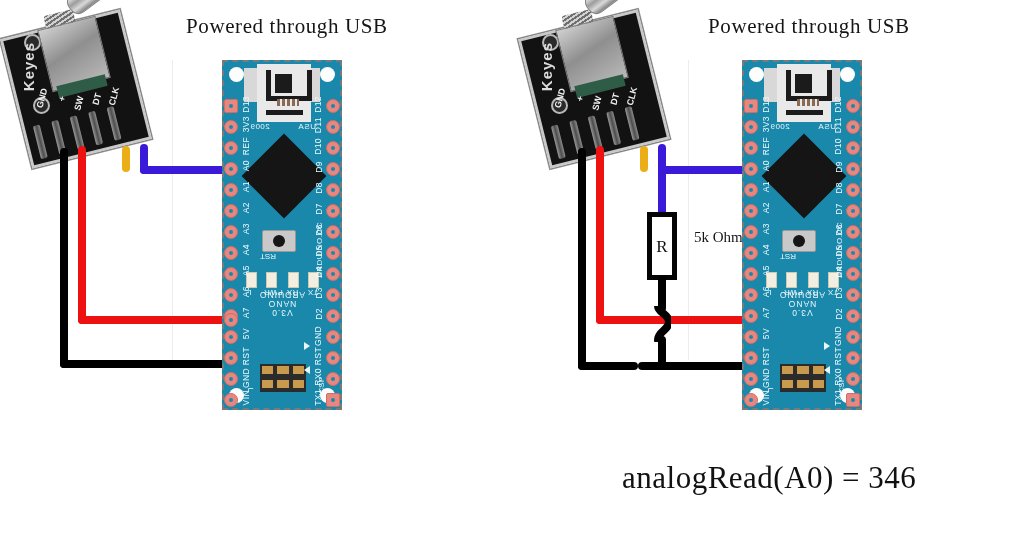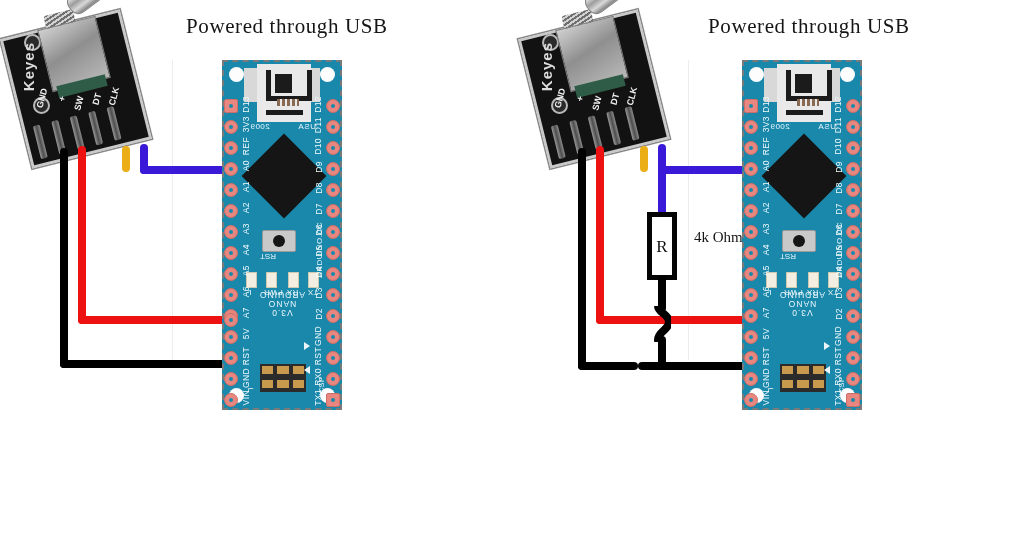--- a/index.html
+++ b/index.html
@@ -318,21 +318,21 @@
   <div class="w wh red cap-round" style="left:84px;top:316px;width:154px;"></div>
 
   <div class="w wv ylw cap-round" style="left:128px;top:146px;height:26px;"></div>
 
   <div class="w wv blu cap-round" style="left:146px;top:144px;height:72px;"></div>
   <div class="w wh blu cap-round" style="left:146px;top:166px;width:94px;"></div>
 
   <div class="resistor" style="left:135px;top:212px;">
     <div class="res-r">R</div>
   </div>
-  <div class="res-lbl" style="left:182px;top:229px;">4k Ohm</div>
+  <div class="res-lbl" style="left:182px;top:229px;">5k Ohm</div>
 
   <div class="w wv blk cap-round" style="left:146px;top:276px;height:36px;"></div>
   <div class="hop" style="left:133px;top:306px;">
     <svg width="26" height="36" viewBox="0 0 26 36">
       <path d="M13 0 C13 7 24 8 24 16 C24 24 13 25 13 34" fill="none" stroke="#000" stroke-width="8" stroke-linecap="round"></path>
     </svg>
   </div>
   <div class="w wv blk cap-round" style="left:146px;top:336px;height:30px;"></div>
   <div class="w wh blk cap-round" style="left:126px;top:362px;width:112px;"></div>
 
@@ -444,13 +444,14 @@
     <div class="pad" style="position:absolute;left:334px;top:330px;"></div>
     <div class="pin-lbl right" style="left:321px;top:326px;">GND</div>
     <div class="pad" style="position:absolute;left:334px;top:351px;"></div>
     <div class="pin-lbl right" style="left:321px;top:347px;">RST</div>
     <div class="pad" style="position:absolute;left:334px;top:372px;"></div>
     <div class="pin-lbl right" style="left:321px;top:368px;">RX0</div>
     <div class="pad sq" style="position:absolute;left:334px;top:393px;"></div>
     <div class="pin-lbl right" style="left:321px;top:389px;">TX1</div>
   </div>
 
+  <div class="caption" style="left:110px;top:460px;">analogRead(A0) = 346</div>
 </div>
 
 </body></html>

